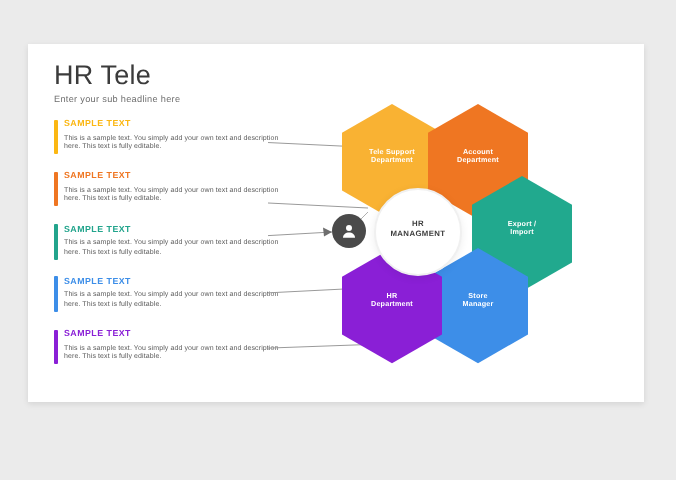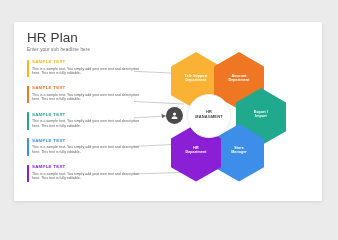--- a/index.html
+++ b/index.html
@@ -119,21 +119,21 @@
     justify-content: center;
   }
   #user-badge svg { display: block; }
 </style>
 </head>
 <body>
 
 <div id="stage">
   <div id="slide">
 
-    <div id="page-title">HR Plan</div>
+    <div id="page-title">HR Tele</div>
     <div id="page-subtitle">Enter your sub headline here</div>
 
     <div id="text-list">
 
       <div class="list-item">
         <span class="item-bar" style="background:#fbb713"></span>
         <div class="item-title" style="color:#fbb713">SAMPLE TEXT</div>
         <div class="item-desc">This is a sample text. You simply add your own text and description here. This text is fully editable.</div>
       </div>
 

